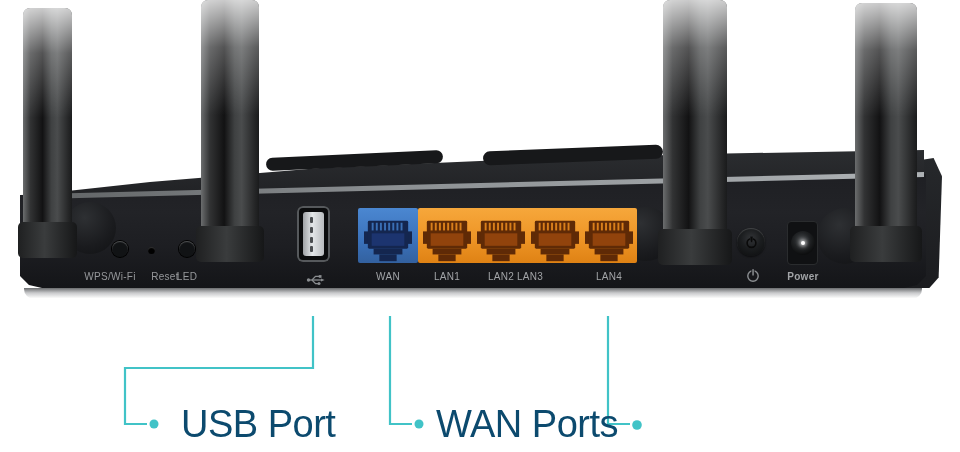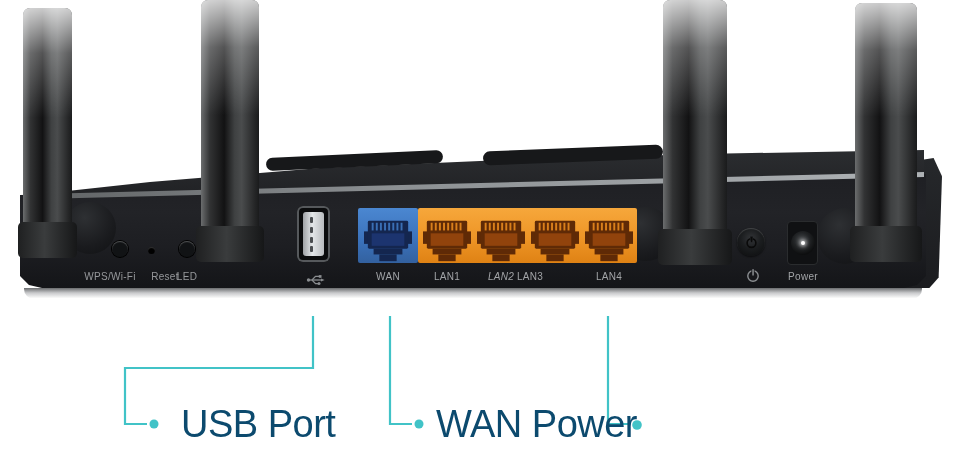--- a/index.html
+++ b/index.html
@@ -242,51 +242,51 @@
           <rect x="38.1" y="2" width="2" height="8"></rect>
         </g>
       <rect x="8" y="13" width="34" height="13" fill="#a64f10" opacity="0.7"></rect>
       <rect x="10" y="29" width="30" height="6" fill="#5f2a06"></rect>
         <rect x="16" y="35" width="18" height="7" fill="#5f2a06"></rect>
     </svg>
   </div>
 
   <div class="plabel" style="left:358px;color:#a2a4a7;">WAN</div>
   <div class="plabel" style="left:417px;color:#a2a4a7;">LAN1</div>
-  <div class="plabel" style="left:471px;color:#a2a4a7;font-style:italic;">LAN2</div>
+  <div class="plabel" style="left:471px;color:#a2a4a7;">LAN2</div>
   <div class="plabel" style="left:500px;color:#a2a4a7;">LAN3</div>
   <div class="plabel" style="left:579px;color:#a2a4a7;">LAN4</div>
 
   <div id="power-btn">
     <svg width="13" height="13" viewBox="0 0 13 13">
       <circle cx="6.5" cy="7" r="4.4" stroke="#0a0a0a" stroke-width="1.6" fill="none"></circle>
       <rect x="5" y="0.5" width="3" height="4" fill="#1b1d1f"></rect>
       <rect x="5.8" y="0.8" width="1.5" height="5.4" fill="#0a0a0a"></rect>
     </svg>
   </div>
   <div id="power-jack">
     <div class="barrel"></div>
     <div class="pin"></div>
   </div>
   <svg id="standby-icon" viewBox="0 0 14 15">
     <circle cx="7" cy="8" r="5.2" stroke="#8b8e91" stroke-width="1.4" fill="none"></circle>
     <rect x="5.4" y="1.2" width="3.2" height="4.6" fill="#191a1d"></rect>
     <rect x="6.3" y="1.2" width="1.5" height="6.3" fill="#8b8e91"></rect>
   </svg>
-  <div class="plabel" style="left:773px;color:#a2a4a7;">Power</div>
+  <div class="plabel" style="left:773px;color:#a2a4a7;font-weight:bold;">Power</div>
 
   <svg id="callout-svg" viewBox="0 0 960 452">
     <g stroke="#41c3c7" stroke-width="2.2" fill="none">
       <polyline points="313,316 313,368 125,368 125,424 147,424"></polyline>
       <polyline points="390,316 390,424 412,424"></polyline>
       <polyline points="608,316 608,424 630,424"></polyline>
     </g>
     <g fill="#41c3c7">
       <circle cx="154" cy="424" r="4.5"></circle>
       <circle cx="419" cy="424" r="4.5"></circle>
       <circle cx="637" cy="425" r="4.8"></circle>
     </g>
   </svg>
 
   <div class="callout-text" id="usb-callout-label">USB Port</div>
-  <div class="callout-text" id="wan-callout-label">WAN Power</div>
+  <div class="callout-text" id="wan-callout-label">WAN Ports</div>
 
 </div>
 
 </body></html>

